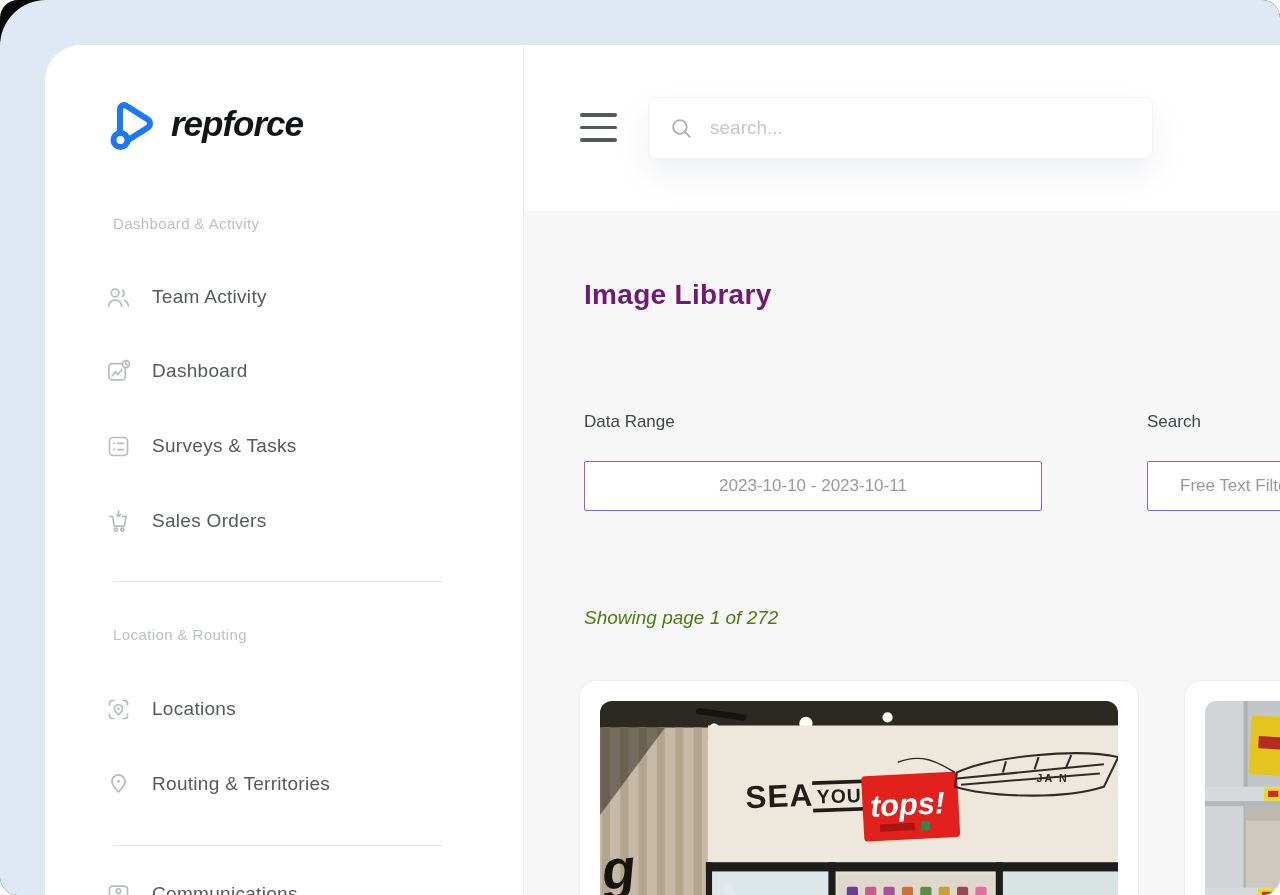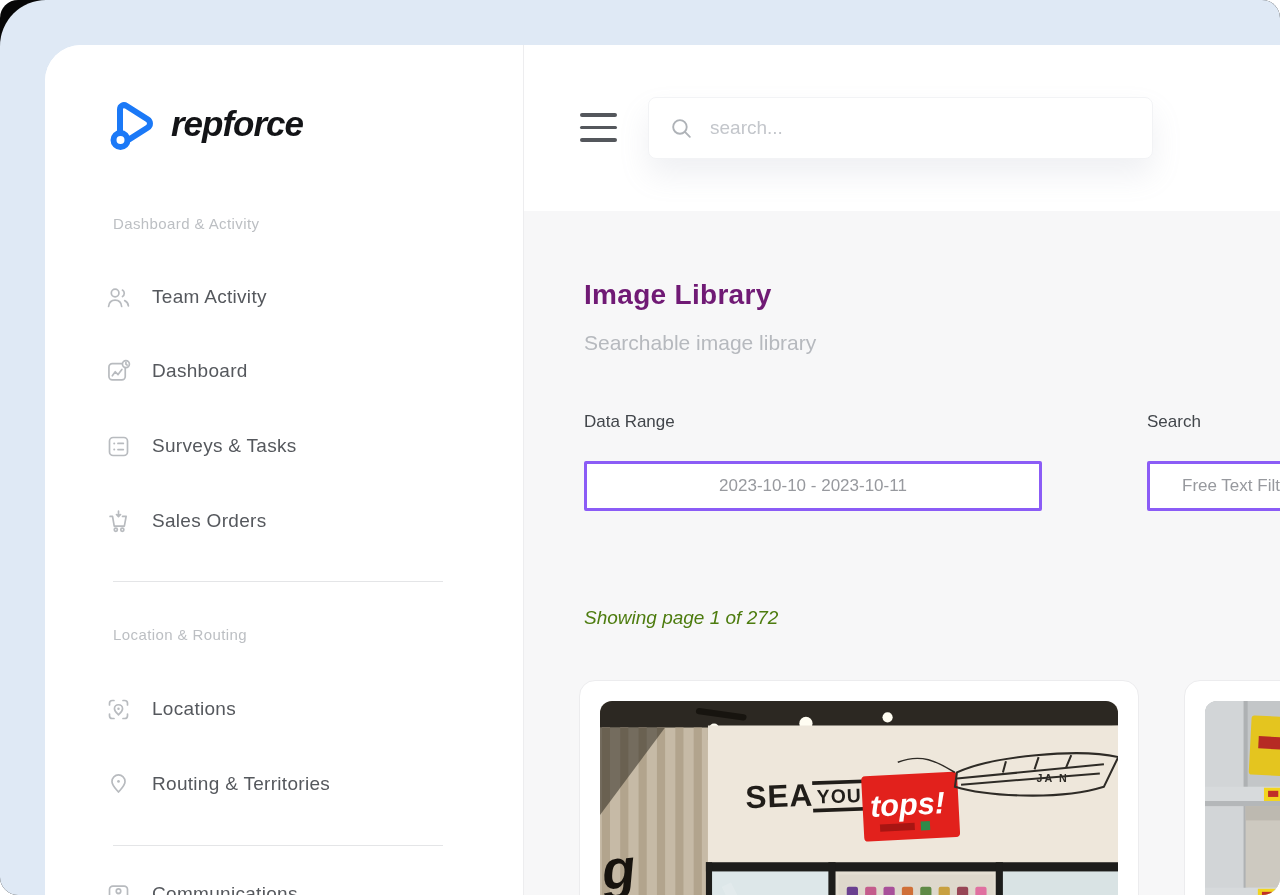--- a/index.html
+++ b/index.html
@@ -38,21 +38,21 @@
   .searchbox input { flex:1; border:none; outline:none; background:transparent; font-size:19px;
                      color:#55585d; font-family:"Liberation Sans",sans-serif; }
   .searchbox input::placeholder { color:#c3c6cb; }
 
   
   .content { position:absolute; left:0; top:166px; right:0; bottom:0; background:#f7f7f8; }
   .page-title { position:absolute; left:60px; top:68px; font-size:28px; font-weight:bold;
                 color:#701a75; letter-spacing:.3px; }
   .page-subtitle { position:absolute; left:60px; top:120px; font-size:21px; color:#b6b9be; }
   .flabel { position:absolute; top:201px; font-size:17px; color:#42464b; }
-  .finput { position:absolute; top:250px; height:50px; background:#fff; border:3px solid #8b5cf6;
+  .finput { position:absolute; top:250px; height:50px; background:#fff; border:1px solid #8b5cf6;
             border-radius:2px; font-size:17px; color:#97999e; outline:none;
             font-family:"Liberation Sans",sans-serif; }
   .finput::placeholder { color:#97999e; }
   .input-date { left:60px; width:458px; text-align:center; }
   .input-free { left:623px; width:340px; padding-left:32px; }
   .pager { position:absolute; left:60px; top:330px; display:flex; align-items:center; gap:49px;
            font-size:19px; color:#97999e; }
   .pager .pg { cursor:pointer; line-height:40px; }
   .pg-active { width:40px; height:40px; background:#1677f4; color:#fff; border-radius:10px;
                display:flex; align-items:center; justify-content:center; font-size:18px; cursor:pointer; }
@@ -187,21 +187,20 @@
       <div class="searchbox">
         <svg viewBox="0 0 24 24">
           <circle cx="10.5" cy="10.5" r="6.5"></circle>
             <path d="M15.3 15.3L20 20"></path>
         </svg>
         <input type="text" placeholder="search..." style="">
       </div>
 
       <div class="content">
         <div class="page-title">Image Library</div>
-        <div class="page-subtitle">Searchable image library</div>
 
         <div class="flabel" style="left:60px">Data Range</div>
         <input class="finput input-date" type="text" value="2023-10-10 - 2023-10-11" style="">
 
         <div class="flabel" style="left:623px">Search</div>
         <input class="finput input-free" type="text" placeholder="Free Text Filter" style="">
 
 
         <div class="status">Showing page 1 of 272</div>
 

